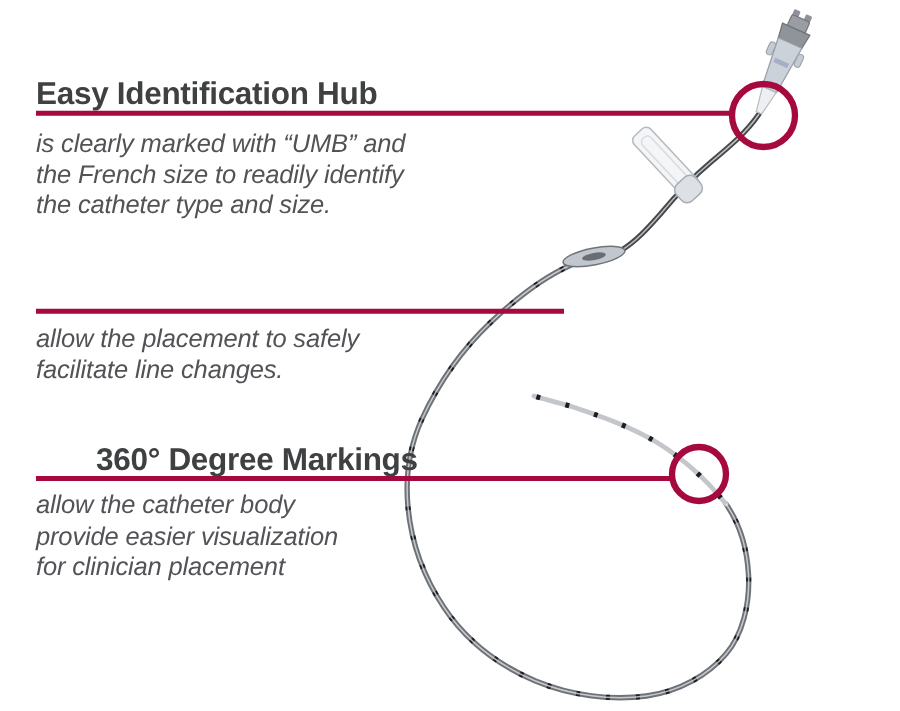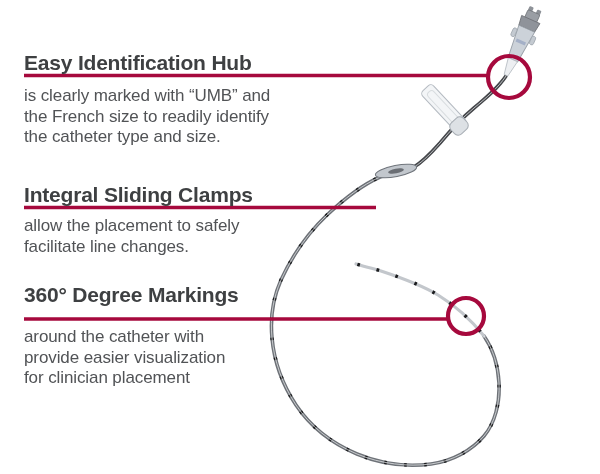--- a/index.html
+++ b/index.html
@@ -8,24 +8,24 @@
     font-family:"Liberation Sans",sans-serif;
     padding-left:45px;
   }
   .page svg{position:absolute;left:0;top:0;}
   .section{position:absolute;left:24px;}
   .heading{
     font-size:21px;font-weight:700;color:#3e4042;letter-spacing:-0.2px;
     line-height:22px;white-space:nowrap;
   }
   .para{font-size:17px;line-height:20.5px;color:#515356;letter-spacing:-0.1px;}
-  .para span{display:block;white-space:nowrap;}
+  .para span{display:block;white-space:nowrap;font-style:italic;}
   #sec1-h{top:52px;} #sec1-p{top:86px;}
   #sec2-h{top:184px;} #sec2-p{top:216px;}
-  #sec3-h{top:284px;} #sec3-p{top:327px;}
+  #sec3-h{top:296px;margin-left:40px;} #sec3-p{top:327px;}
 </style>
 </head>
 <body>
 
 <div class="page">
 
   <svg width="600" height="474" viewBox="0 0 600 474">
 
     <path d="M 506,76 C 498,88 486,98 474,108 C 462,118 450,131 440,143 C 432,152 424,161 414,167" fill="none" stroke="#45474b" stroke-width="3.6" stroke-linecap="round"></path>
 
@@ -71,26 +71,25 @@
     <circle cx="466" cy="316" r="18" fill="none" stroke="#A6093D" stroke-width="4.2"></circle>
   </svg>
 
   <div class="section heading" id="sec1-h">Easy Identification Hub</div>
   <div class="section para" id="sec1-p">
     <span>is clearly marked with “UMB” and</span>
     <span>the French size to readily identify</span>
     <span>the catheter type and size.</span>
   </div>
 
-  <div class="section heading" id="sec2-h">Integral Sliding Clamps</div>
   <div class="section para" id="sec2-p">
     <span>allow the placement to safely</span>
     <span>facilitate line changes.</span>
   </div>
 
   <div class="section heading" id="sec3-h">360° Degree Markings</div>
   <div class="section para" id="sec3-p">
-    <span>around the catheter with</span>
+    <span>allow the catheter body</span>
     <span>provide easier visualization</span>
     <span>for clinician placement</span>
   </div>
 
 </div>
 
 </body></html>

